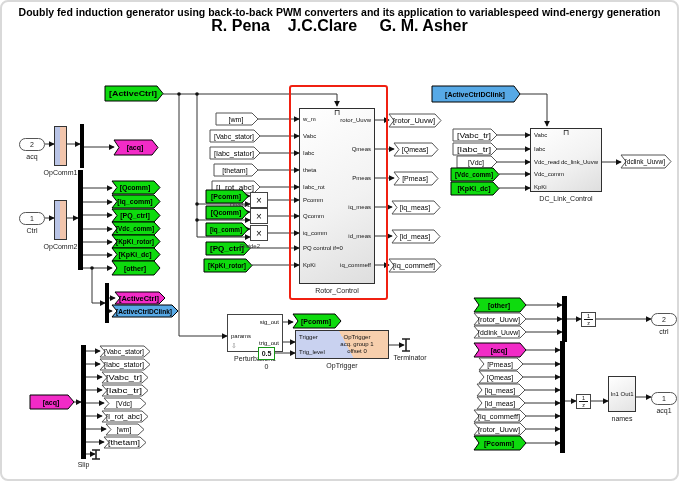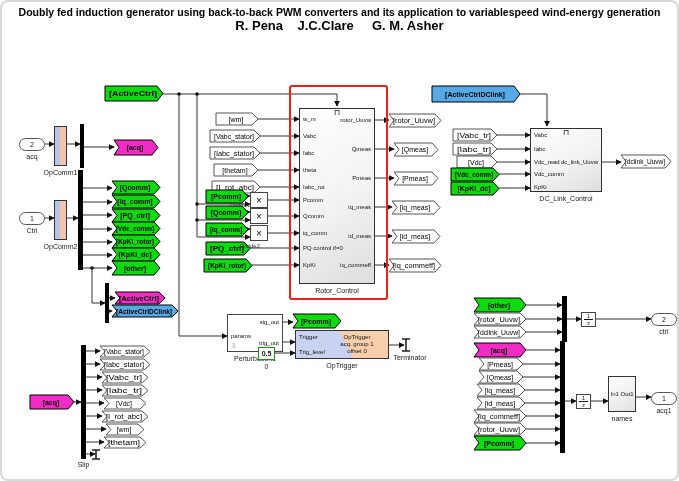--- a/index.html
+++ b/index.html
@@ -1,21 +1,21 @@
 <!DOCTYPE html>
 <html><head>
 <meta charset="utf-8">
 <style>
   html,body{margin:0;padding:0;background:#ffffff;font-family:"Liberation Sans",sans-serif;}
   #canvas{position:relative;width:679px;height:481px;background:#fff;border:2px solid #d9d9d9;border-radius:8px;box-sizing:border-box;overflow:hidden;}
   #titleblock{position:absolute;top:4px;left:0;right:0;text-align:center;color:#000;}
   #titleblock div{white-space:pre;font-weight:bold;}
   .t1{font-size:11px;line-height:14px;}
   .t2{font-size:10.5px;line-height:13px;}
-  .t3{font-size:13px;line-height:13px;}
+  .t3{font-size:16px;line-height:13px;}
   svg.layer{position:absolute;left:0;top:0;width:679px;height:481px;overflow:visible;}
   svg text{font-family:"Liberation Sans",sans-serif;}
   .blk{position:absolute;box-sizing:border-box;background:linear-gradient(150deg,#ffffff 0%,#f2f2f2 55%,#dedede 100%);border:1.5px solid #2f2f2f;}
   .plain{background:#ffffff;border:1px solid #444;}
   .plabel{position:absolute;font-size:6px;line-height:7px;color:#111;white-space:nowrap;}
   .trig{position:absolute;top:0px;left:50%;transform:translateX(-50%);font-size:8px;line-height:8px;color:#111;}
   .blabel{position:absolute;font-size:7px;color:#1a1a1a;white-space:nowrap;transform:translateX(-50%);}
   .mux{position:absolute;background:#000;}
   .oval{position:absolute;box-sizing:border-box;border:1px solid #555;border-radius:8px;background:#fff;font-size:7px;color:#222;display:flex;align-items:center;justify-content:center;}
   .opcomm{position:absolute;box-sizing:border-box;border:1px solid #333;background:linear-gradient(90deg,#b9c4e6 0 50%,#f2c5ac 50% 100%);}

